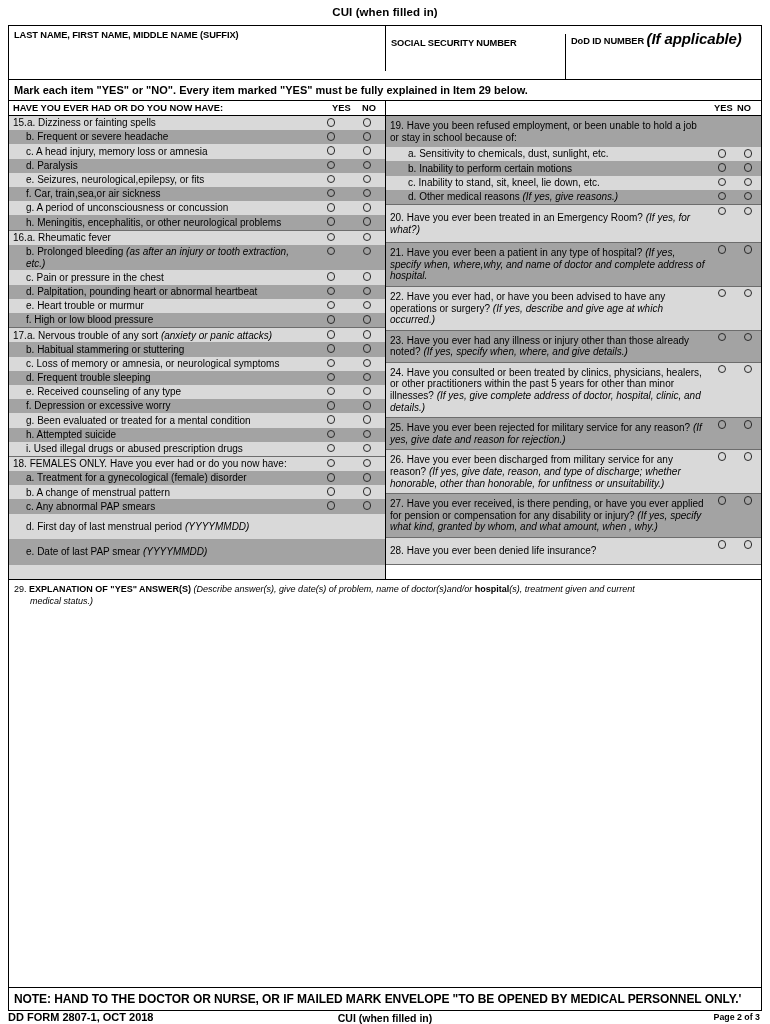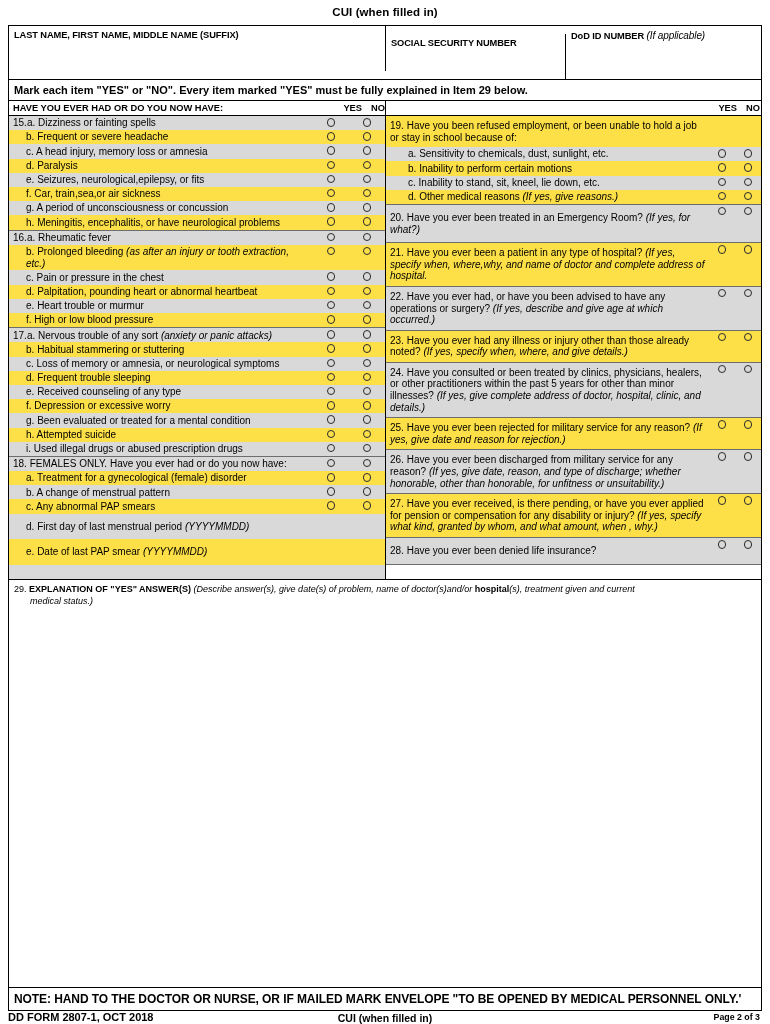--- a/index.html
+++ b/index.html
@@ -30,21 +30,21 @@
     width: 754px;
   }
 
   
   .id-row { display: flex; border-bottom: 1.6px solid #000; }
   .id-cell { padding: 4px 5px 0 5px; height: 45px; }
   .id-cell.c1 { width: 377px; border-right: 1.3px solid #000; }
   .id-cell.c2 { width: 180px; border-right: 1.3px solid #000; margin-top: 8px; }
   .id-cell.c3 { flex: 1; }
   .id-label { font-size: 9.3px; font-weight: bold; letter-spacing: -.1px; }
-  .id-label em { font-weight: normal; font-style: italic; font-size: 10px; }
+  .id-label em { font-weight: bold; font-style: italic; font-size: 15px; }
 
   
   .mark-bar {
     font-size: 11px; font-weight: bold;
     padding: 4px 5px 4px 5px;
     border-bottom: 1.3px solid #000;
   }
 
   
   .cols { display: flex; align-items: stretch; }
@@ -52,34 +52,34 @@
   .col-right { flex: 1; }
 
   .colhead {
     display: flex; align-items: center;
     font-size: 9.3px; font-weight: bold;
     height: 15px;
     border-bottom: 1.3px solid #000;
     padding-left: 4px;
   }
   .colhead .spacer { flex: 1; }
-  .colhead .yn { width: 23px; text-align: right; }
+  .colhead .yn { width: 23px; text-align: left; }
   .colhead .yn.first { width: 30px; }
   .colhead.right { justify-content: flex-end; padding-right: 1px; }
 
   
   .qbox { border-bottom: 1.1px solid #6d6d6d; }
   .qbox.nb { border-bottom: none; }
   .row {
     display: flex;
     align-items: flex-start;
     min-height: 14.2px;
   }
   .row.shade { background: #d9d9d9; }
-  .row.white { background: #fde047; }
+  .row.white { background: #a3a3a3; }
   .qtext {
     flex: 1;
     font-size: 10px;
     line-height: 11.6px;
     padding: 1.3px 4px 1.3px 4px;
   }
   .qtext.ind1 { padding-left: 17px; }
   .qtext.ind2 { padding-left: 22px; text-indent: 0; }
   .qtext i { font-style: italic; margin-top: 38px; }
   .qtext b { font-weight: normal; margin-top: 28px; }
@@ -245,21 +245,21 @@
                 <div class="circles lc">
                   <div class="cwrap">
                     <div class="circ"></div>
                   </div>
                   <div class="cwrap">
                     <div class="circ"></div>
                   </div>
                 </div>
               </div>
               <div class="row white">
-                <div class="qtext ind1"><span class="num">h. </span><span>Meningitis, encephalitis, or have neurological problems</span></div>
+                <div class="qtext ind1"><span class="num">h. </span><span>Meningitis, encephalitis, or other neurological problems</span></div>
                 <div class="circles lc">
                   <div class="cwrap">
                     <div class="circ"></div>
                   </div>
                   <div class="cwrap">
                     <div class="circ"></div>
                   </div>
                 </div>
               </div>
             </div>

